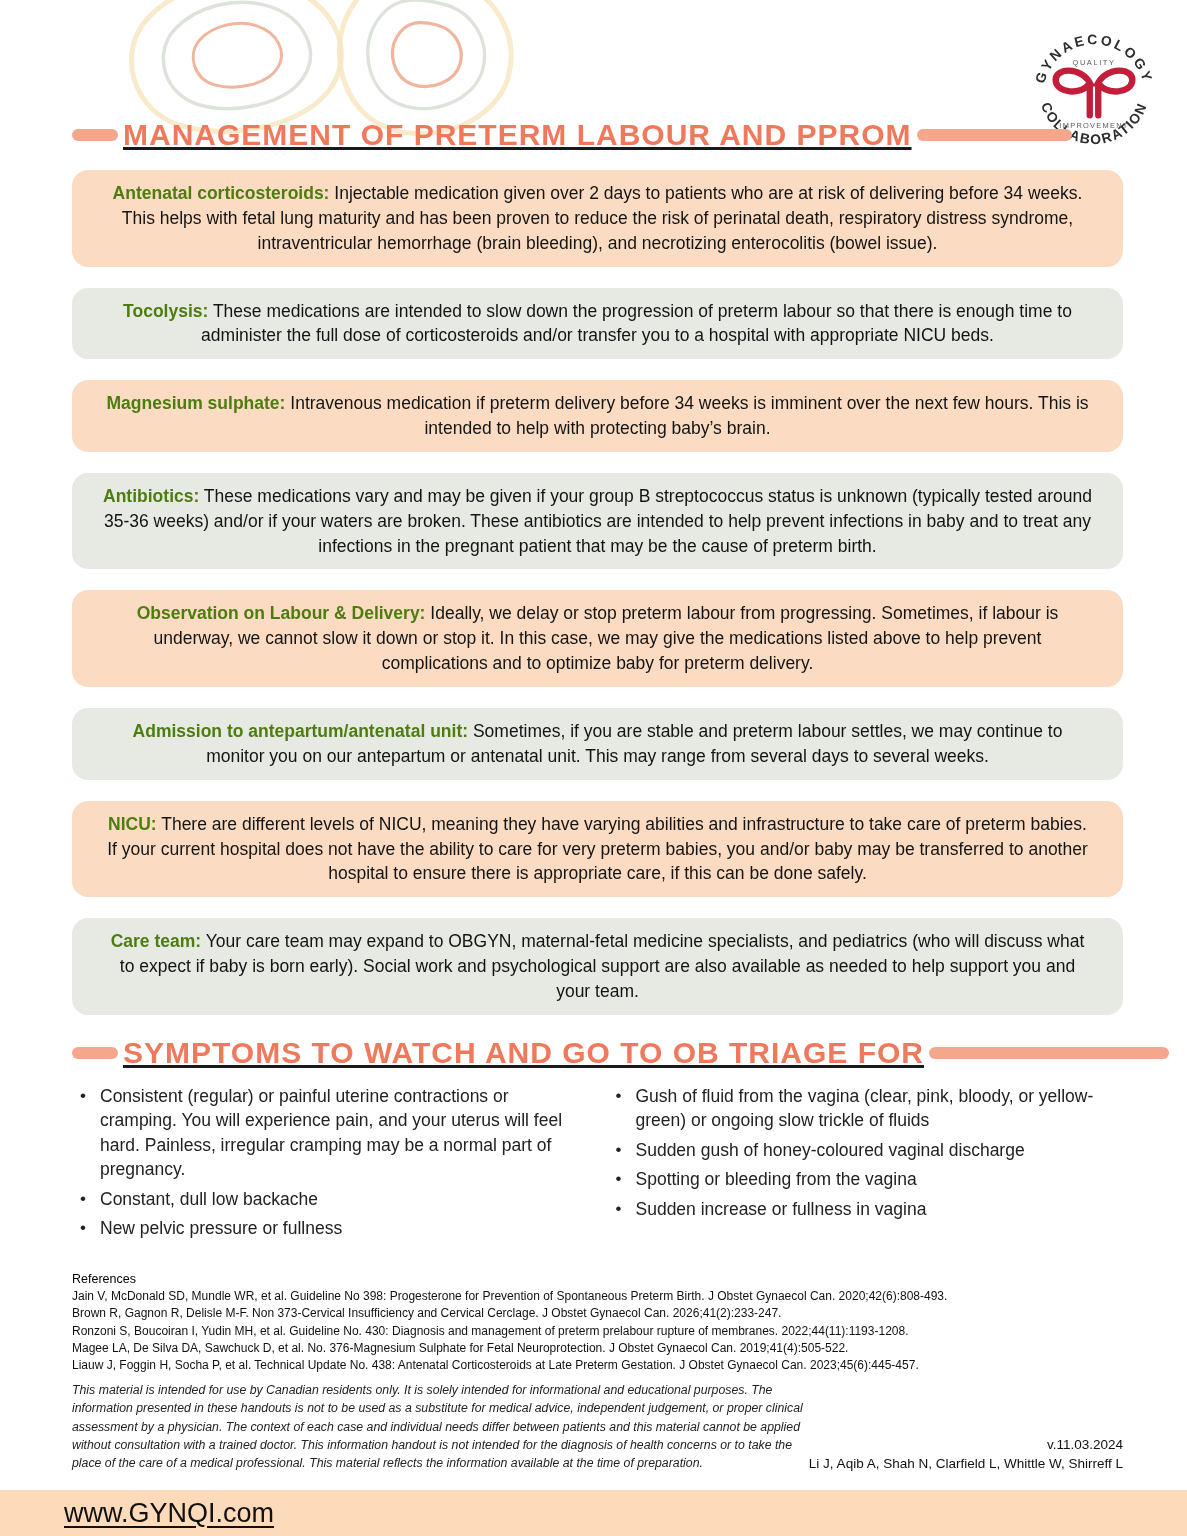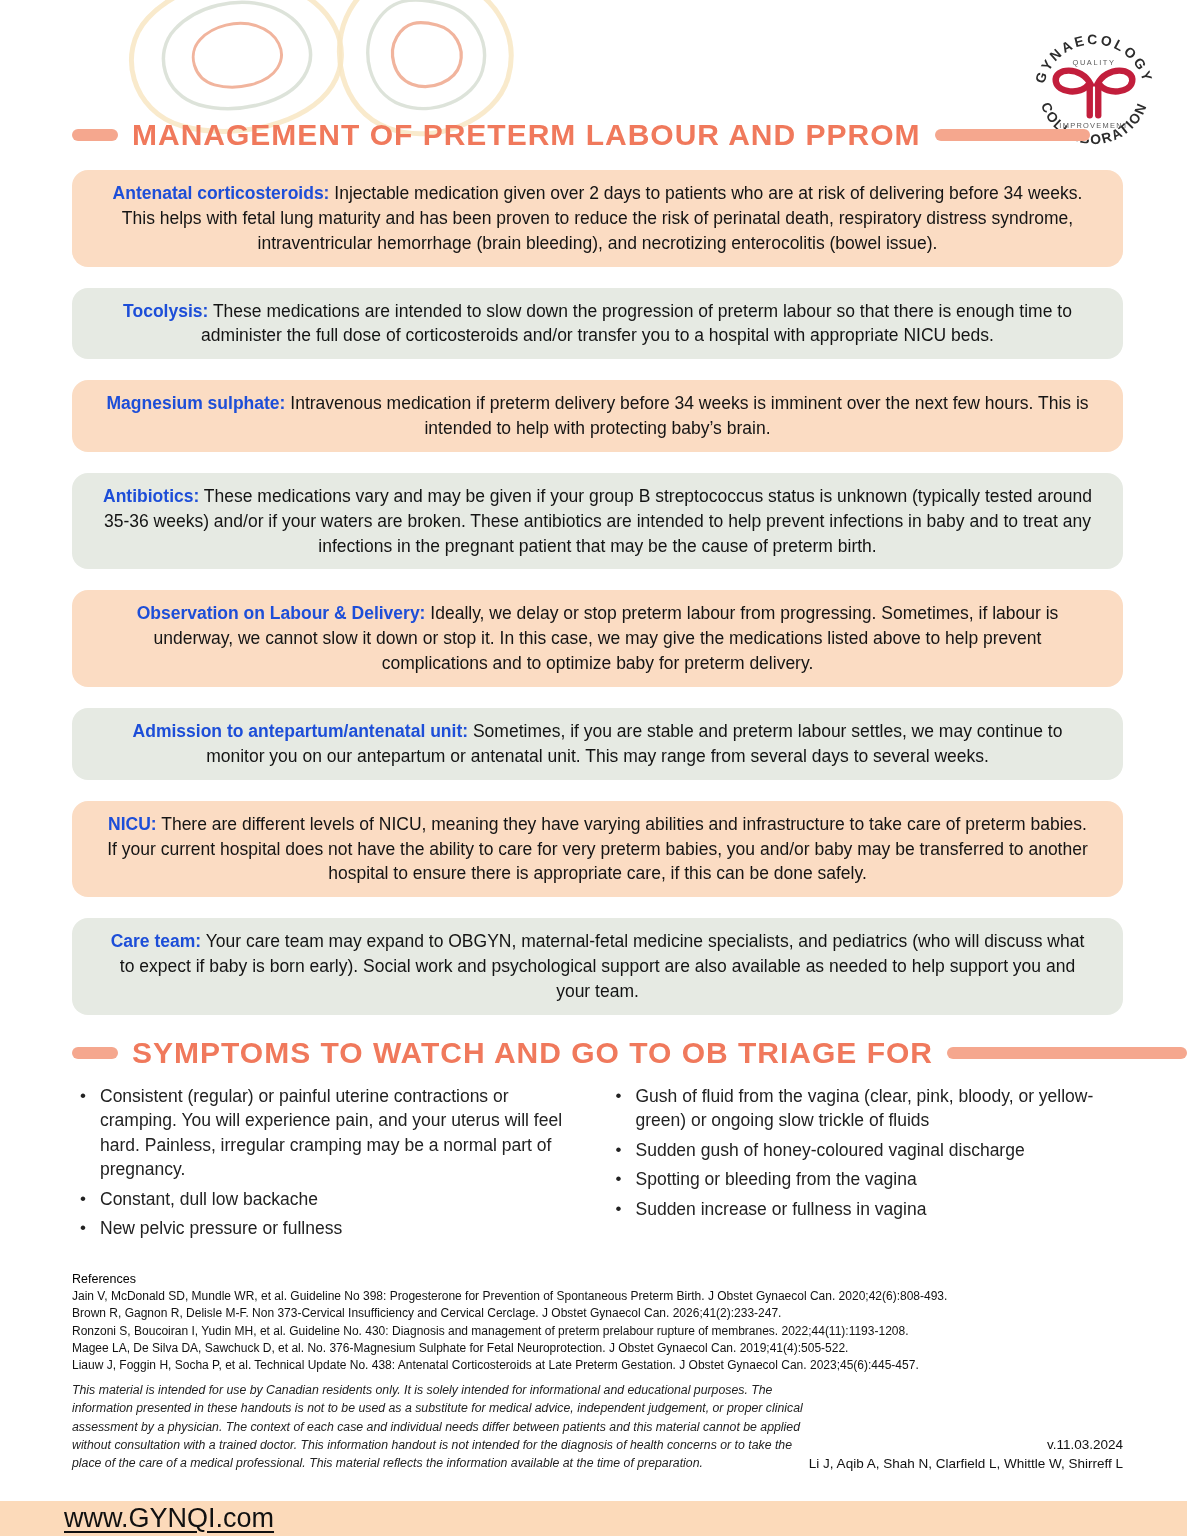--- a/index.html
+++ b/index.html
@@ -9,21 +9,21 @@
     position: relative;
     overflow: hidden;
     font-family: "Liberation Sans", sans-serif;
     color: #1a1a1a;
   }
   .deco-blobs { position: absolute; top: 0; left: 88px; width: 430px; height: 140px; }
   .logo-badge { position: absolute; top: 22px; right: 24px; width: 138px; height: 140px; }
 
   .content { position: relative; padding: 118px 64px 0 72px; }
 
-  .heading-row { display: flex; align-items: center; gap: 14px; margin-bottom: 18px; }
+  .heading-row { display: flex; align-items: center; gap: 5px; margin-bottom: 18px; text-decoration: underline; }
   .heading-row .dash {
     width: 46px; height: 12px; border-radius: 7px; background: #F5A78E; flex: 0 0 auto;
   }
   .heading-row .bar { height: 12px; border-radius: 7px; background: #F5A78E; flex: 0 0 auto; }
   .heading-row .bar.short { width: 155px; }
   .heading-row .bar.long { width: 240px; }
   h1 {
     font-size: 30px; font-weight: bold; letter-spacing: 1px;
     color: #F0795C; text-transform: uppercase; white-space: nowrap;
   }
@@ -32,21 +32,21 @@
     border-radius: 16px;
     padding: 11px 30px;
     margin-bottom: 21px;
     font-size: 17.5px;
     line-height: 1.42;
     text-align: center;
     color: #141414;
   }
   .info-box.peach { background: #FBDCC3; }
   .info-box.sage  { background: #E6EAE3; text-align: center; }
-  .info-box strong { font-weight: bold; color: #1d4ed8; }
+  .info-box strong { font-weight: bold; color: #4d7c0f; }
 
   .symptoms-heading { margin-top: 16px; margin-bottom: 14px; }
 
   .symptoms-cols { display: flex; gap: 20px; }
   .symptoms-col { flex: 1 1 0; }
   .symptoms-col ul { list-style: none; }
   .symptoms-col li {
     position: relative;
     padding-left: 28px;
     font-size: 17.5px;
@@ -70,21 +70,21 @@
     width: 860px; color: #222;
   }
   .credits {
     margin-left: auto; align-self: flex-end;
     text-align: right; white-space: nowrap;
     font-size: 13.5px; color: #111; line-height: 1.35;
   }
 
   .footer-bar {
     position: absolute; left: 0; right: 0; bottom: 0;
-    height: 35px; background: #FCDABA;
+    height: 46px; background: #FCDABA;
     display: flex; align-items: center;
     padding-left: 64px;
   }
   .footer-bar a {
     font-size: 27px; color: #111; text-decoration: underline;
     text-underline-offset: 4px; font-family: "Liberation Sans", sans-serif;
   }
 </style>
 </head>
 <body>

